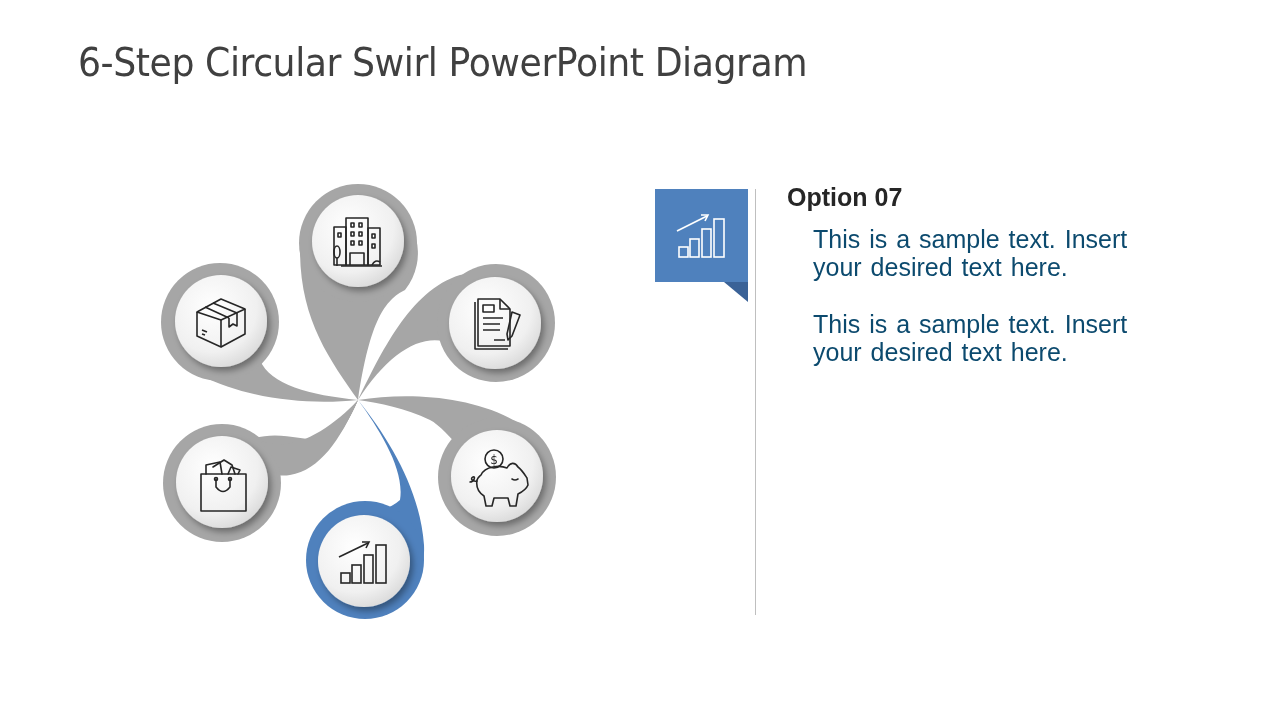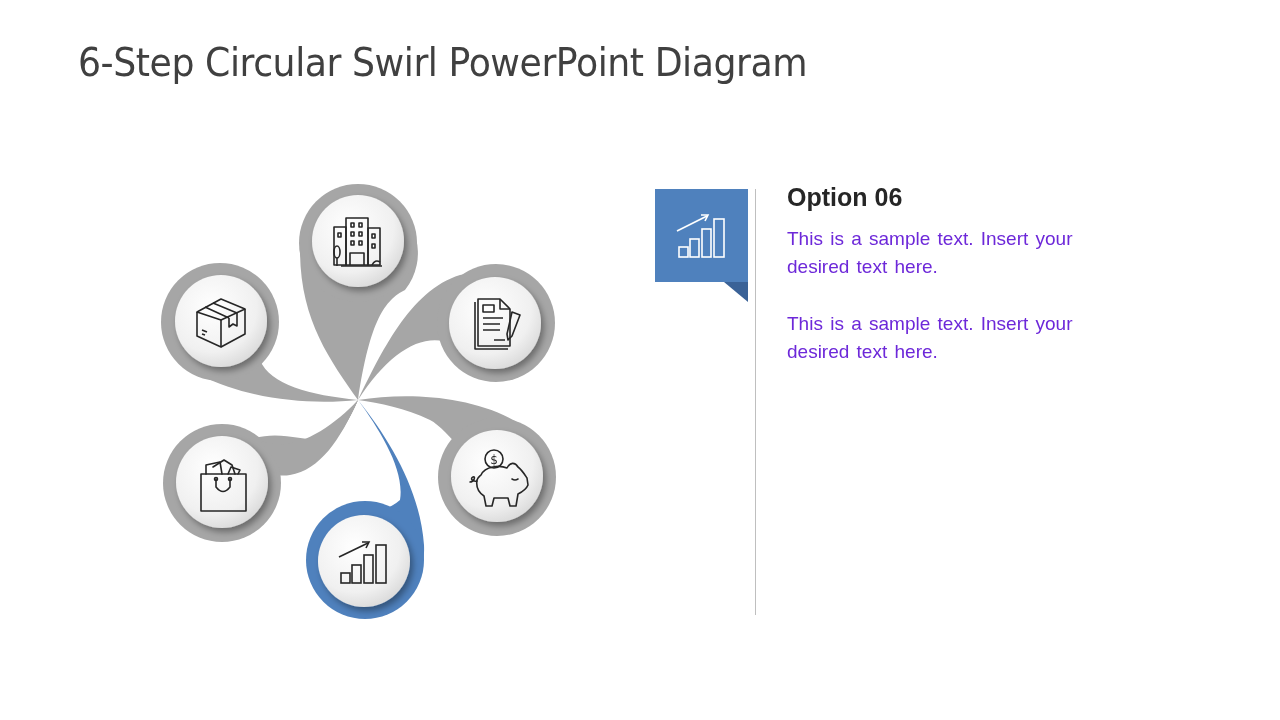--- a/index.html
+++ b/index.html
@@ -16,21 +16,21 @@
       position: absolute; left: 655px; top: 189px; width: 93px; height: 93px;
       background: #4f81bd;
     }
     .icon-badge .fold {
       position: absolute; left: 69px; top: 93px; width: 0; height: 0;
       border-top: 20px solid #3a6297; border-left: 24px solid transparent;
     }
     .icon-badge svg { position: absolute; left: 0; top: 0; }
     .divider { position: absolute; left: 755px; top: 189px; width: 1px; height: 426px; background: #bfbfbf; }
     .opt-title { position: absolute; left: 787px; top: 183px; font-size: 25px; font-weight: bold; color: #262626; white-space: nowrap; }
-    .opt-para { position: absolute; left: 787px; width: 320px; font-size: 19px; line-height: 28px; color: #6d28d9; word-spacing: 2px; }
+    .opt-para { position: absolute; left: 813px; width: 320px; font-size: 25px; line-height: 28px; color: #0c4a6e; word-spacing: 2px; }
     .p1 { top: 225px; }
     .p2 { top: 310px; }
   </style>
 </head>
 <body>
 
 <div class="title">6-Step Circular Swirl PowerPoint Diagram</div>
 
 <div class="diagram">
   <svg width="640" height="720" viewBox="0 0 640 720" xmlns="http://www.w3.org/2000/svg">
@@ -160,15 +160,15 @@
       <rect x="59" y="30" width="10" height="38"></rect>
       <path d="M22,42 L52,27"></path>
       <path d="M46,26 L53,26 L50,32"></path>
     </g>
   </svg>
   <div class="fold"></div>
 </div>
 
 <div class="divider"></div>
 
-<div class="opt-title">Option 06</div>
+<div class="opt-title">Option 07</div>
 <div class="opt-para p1">This is a sample text. Insert your desired text here.</div>
 <div class="opt-para p2">This is a sample text. Insert your desired text here.</div>
 
 </body></html>

